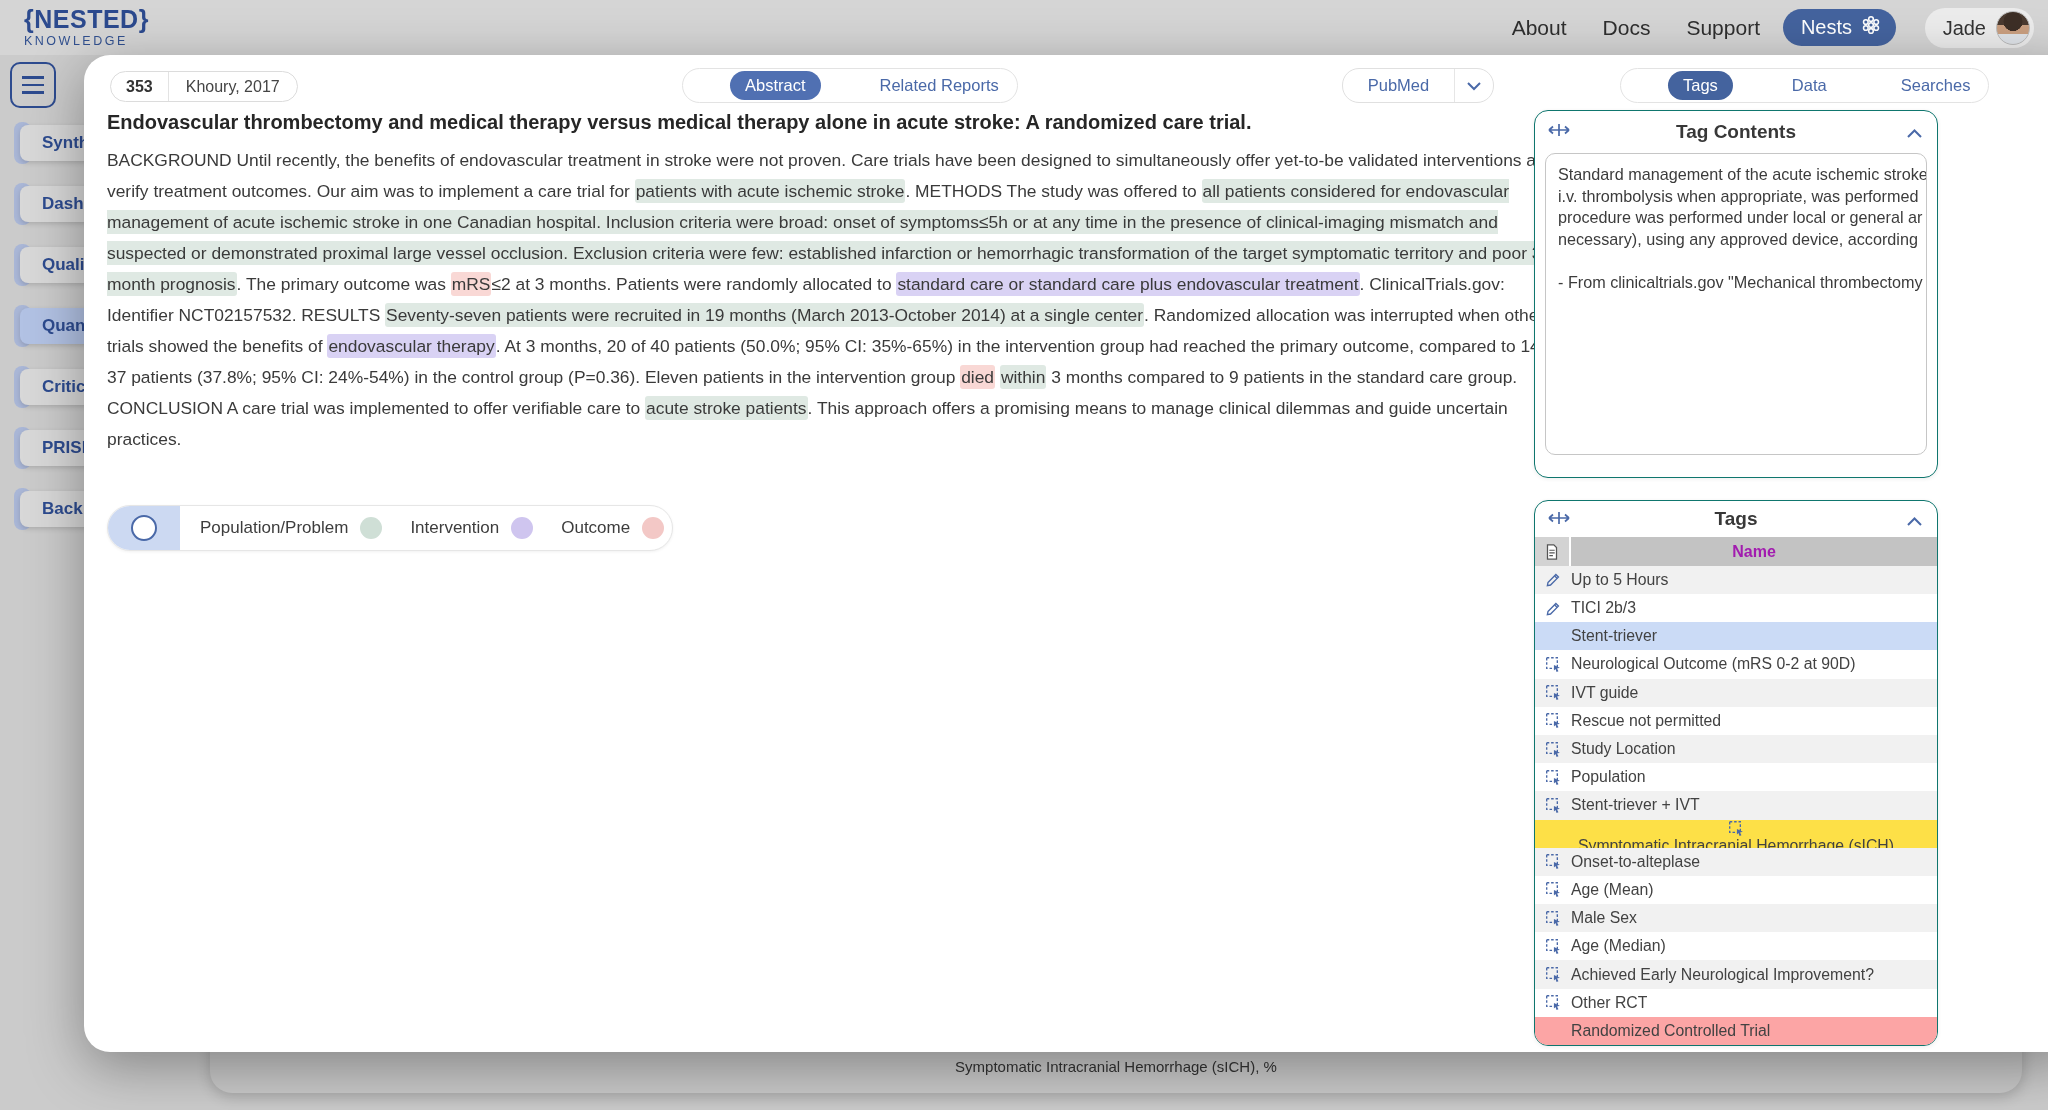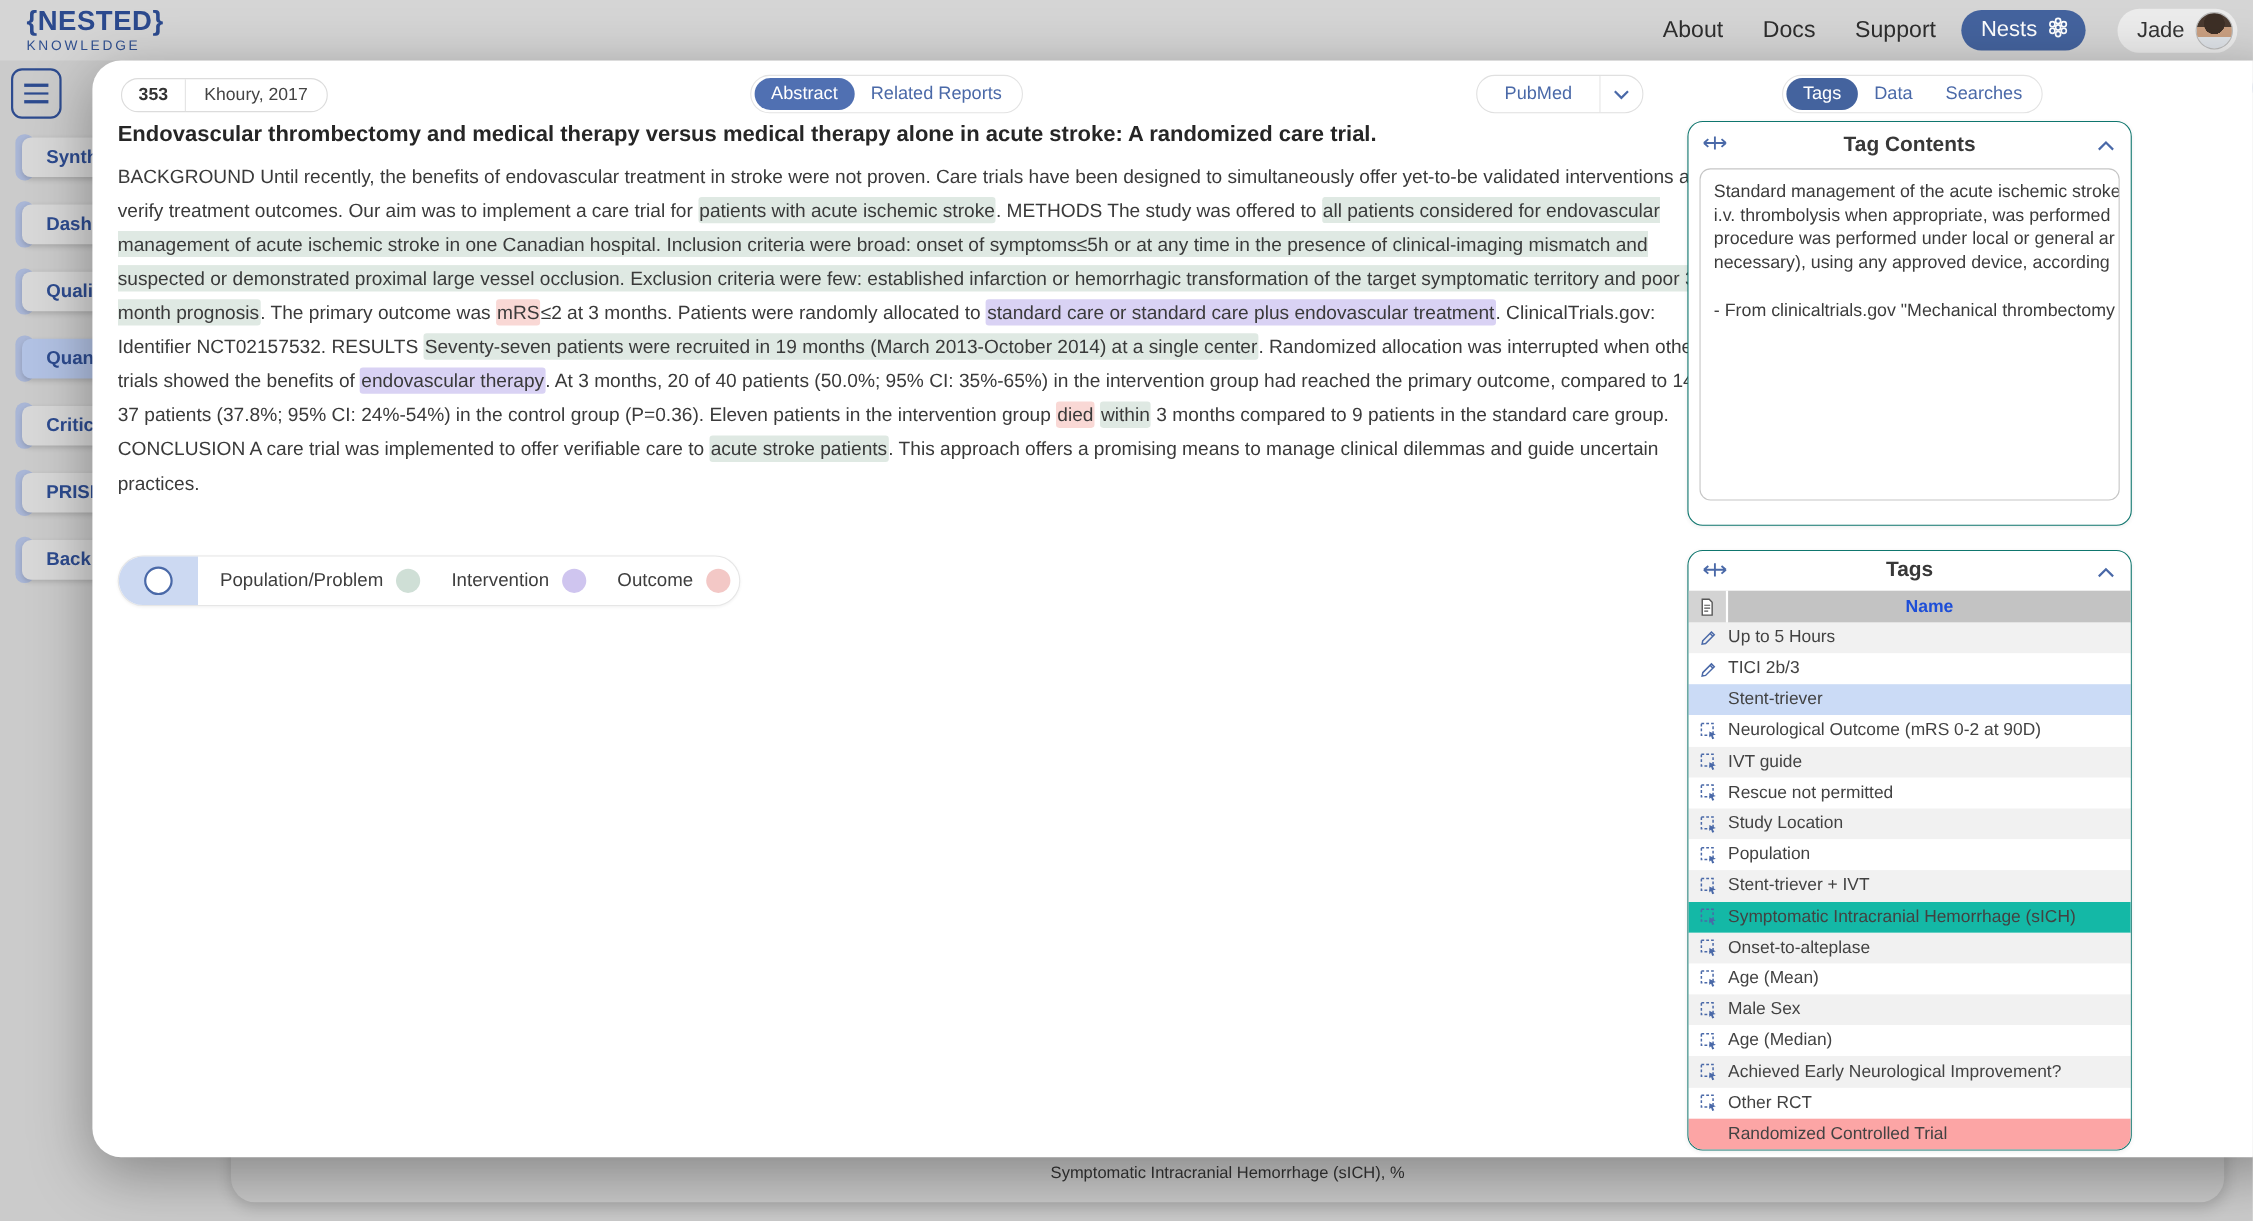--- a/index.html
+++ b/index.html
@@ -38,21 +38,21 @@
 
   
   .modal { position:absolute; left:84px; top:55px; width:1996px; height:997px; background:#fff; border-radius:26px; box-shadow:0 14px 55px rgba(0,0,0,.35); }
 
   .ref-pill { position:absolute; left:26px; top:16px; height:31px; border:1px solid #dcdcdc; border-radius:16px; display:flex; align-items:center; background:#fff; }
   .ref-id { padding:0 15px; font-size:16px; font-weight:bold; color:#333; }
   .ref-div { width:1px; height:100%; background:#e3e3e3; }
   .ref-cit { padding:0 17px; font-size:16px; color:#444; }
 
   .pillgroup { position:absolute; top:13px; height:35px; border:1px solid #e3e3e3; border-radius:18px; background:#fff; display:flex; align-items:center; padding:0 3px; }
-  .pillgroup .tab { font-size:16.5px; color:#4a69a8; padding:5px 15px; border-radius:15px; cursor:pointer; white-space:nowrap; }
+  .pillgroup .tab { font-size:16.5px; color:#4a69a8; padding:5px 15px; border-radius:15px; cursor:pointer; white-space:nowrap;margin-left:44px; }
   .pillgroup .tab.active { background:#5070b2; color:#fff; }
   .pillgroup.dark .tab.active { background:#44639e; }
 
   .src-select { position:absolute; left:1258px; top:13px; width:152px; height:35px; border:1px solid #e0e0e0; border-radius:17px; background:#fff; display:flex; align-items:center; cursor:pointer; }
   .src-select .val { flex:1; text-align:center; font-size:16.5px; color:#4a69a8; }
   .src-select .sep { width:1px; height:100%; background:#e6e6e6; }
   .src-select .chev { width:38px; display:flex; justify-content:center; }
 
   .abs-title { position:absolute; left:23px; top:56px; width:1452px; font-size:20px; font-weight:bold; color:#262626; }
   .abs-body { position:absolute; left:23px; top:90px; width:1454px; font-size:17.4px; line-height:31px; color:#3a3a3a; }
@@ -73,21 +73,21 @@
   .card-title { font-size:19px; font-weight:bold; color:#383838; }
   .move-icon { position:absolute; left:12px; top:10px; cursor:grab; }
   .collapse-icon { position:absolute; right:14px; top:14px; cursor:pointer; }
 
   #tag-contents-card { top:55px; height:368px; }
   .tc-box { margin:0 10px 12px 10px; height:302px; border:1.5px solid #c6c6c6; border-radius:10px; padding:10px 12px; font-size:16.2px; line-height:21.5px; color:#3c3c3c; white-space:pre; overflow:hidden; }
 
   #tags-card { top:445px; height:546px; display:flex; flex-direction:column; overflow:hidden; }
   .tags-thead { display:flex; height:30px; }
   .th-icon { width:36px; background:#d3d3d3; border-right:2px solid #fff; display:flex; align-items:center; justify-content:center; }
-  .th-name { flex:1; background:#c3c3c3; display:flex; align-items:center; justify-content:center; font-size:16px; font-weight:bold; color:#1d4ed8; }
+  .th-name { flex:1; background:#c3c3c3; display:flex; align-items:center; justify-content:center; font-size:16px; font-weight:bold; color:#a21caf; }
   .tags-rows { flex:1; }
   .tag-row { display:flex; align-items:center; height:28.2px; cursor:pointer; }
   .tag-row .ic { width:36px; display:flex; align-items:center; justify-content:center; }
   .tag-row .lab { font-size:15.8px; color:#424242; white-space:nowrap; overflow:hidden; }
 </style>
 </head>
 <body>
 
 <div id="screen">
 
@@ -326,21 +326,21 @@
           </div>
           <div class="tag-row" style="background: rgb(241, 241, 241);">
             <span class="ic">
               <svg width="17" height="17" viewBox="0 0 20 20">
                 <rect x="2" y="2" width="12.5" height="12.5" fill="none" stroke="#4a69a8" stroke-width="1.6" stroke-dasharray="3 2.2"></rect>
                 <path d="M10.5 10.5 L17.5 13.8 L14.2 14.8 L15.8 18 L13.6 18.8 L12.4 15.4 L10.5 17 Z" fill="#4a69a8"></path>
               </svg>
             </span>
             <span class="lab">Stent-triever + IVT</span>
           </div>
-          <div class="tag-row" style="background: #14b8a6;">
+          <div class="tag-row" style="background: #fde047; flex-direction: column;">
             <span class="ic">
               <svg width="17" height="17" viewBox="0 0 20 20">
                 <rect x="2" y="2" width="12.5" height="12.5" fill="none" stroke="#4a69a8" stroke-width="1.6" stroke-dasharray="3 2.2"></rect>
                 <path d="M10.5 10.5 L17.5 13.8 L14.2 14.8 L15.8 18 L13.6 18.8 L12.4 15.4 L10.5 17 Z" fill="#4a69a8"></path>
               </svg>
             </span>
             <span class="lab">Symptomatic Intracranial Hemorrhage (sICH)</span>
           </div>
           <div class="tag-row" style="background: rgb(241, 241, 241);">
             <span class="ic">

